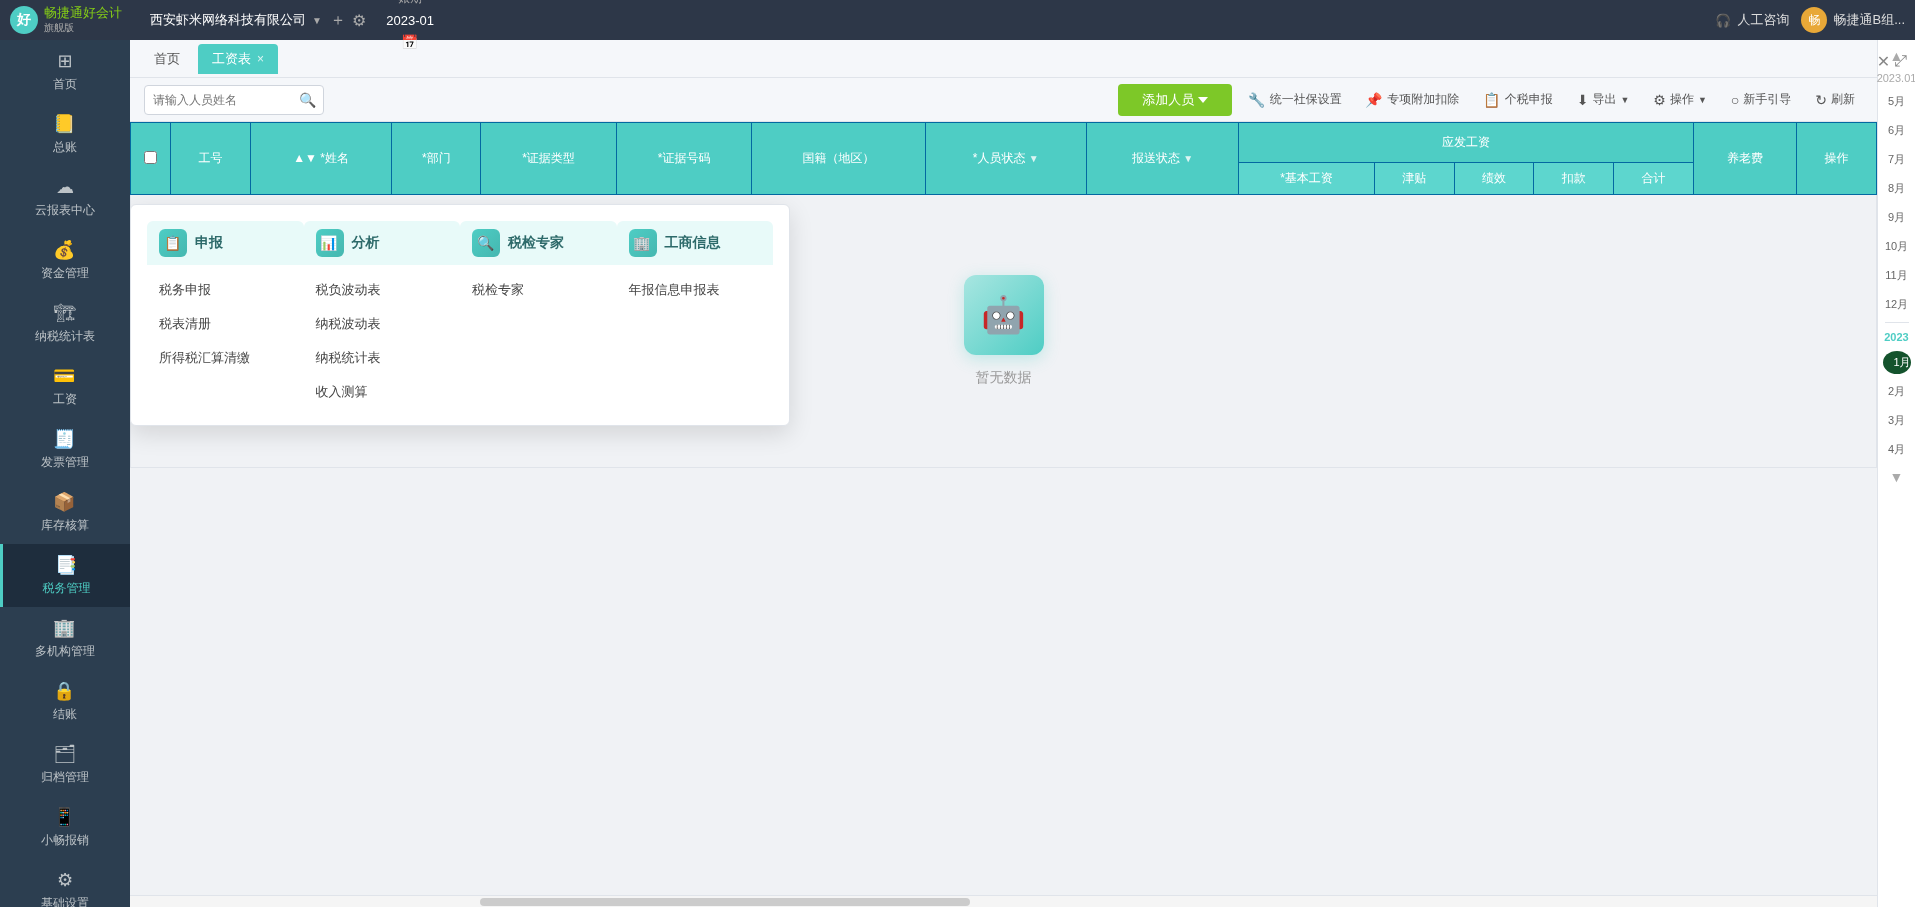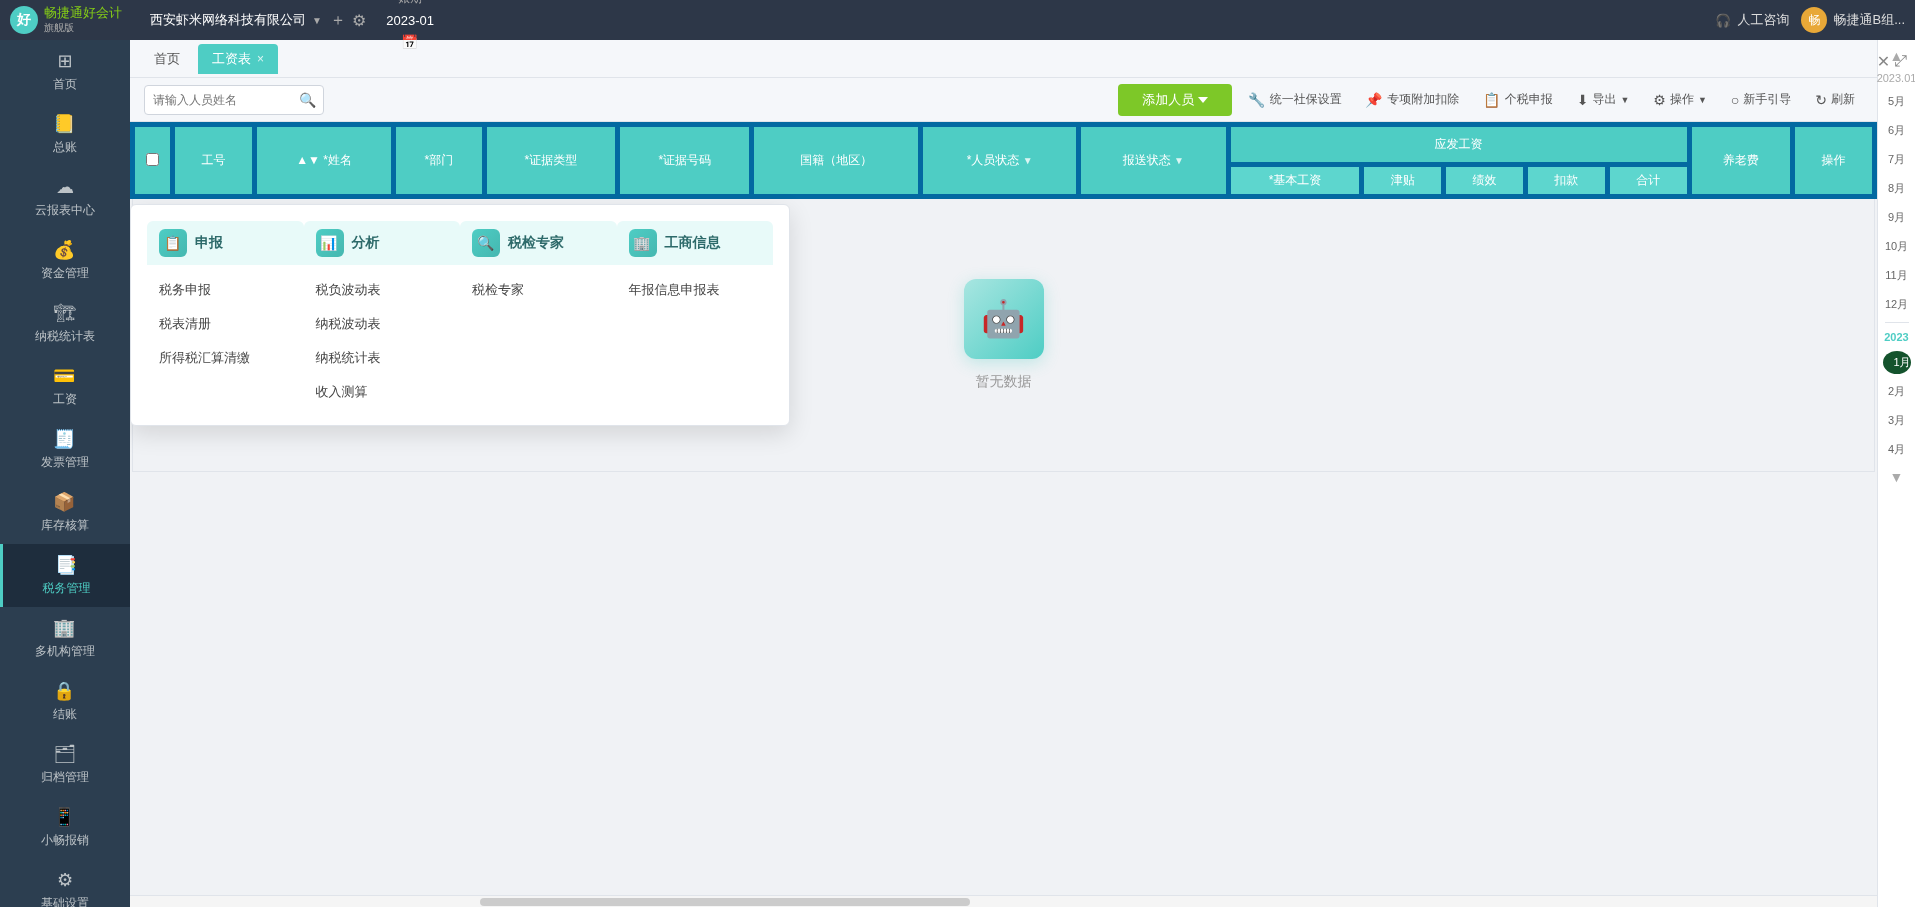--- a/index.html
+++ b/index.html
@@ -172,21 +172,21 @@
       color: #fff;
       height: 40px;
     }
     .data-table thead tr.subheader {
       background: #5dd6ce;
       height: 32px;
     }
     .data-table th {
       padding: 0 8px;
       text-align: center;
-      border: 5px solid #0369a1;
+      border: 1px solid #0369a1;
       white-space: nowrap;
       font-weight: normal;
     }
     .data-table td {
       padding: 0 8px;
       text-align: center;
       border: 1px solid #e0e4ea;
       height: 36px;
     }
     .th-checkbox { width: 40px; }

